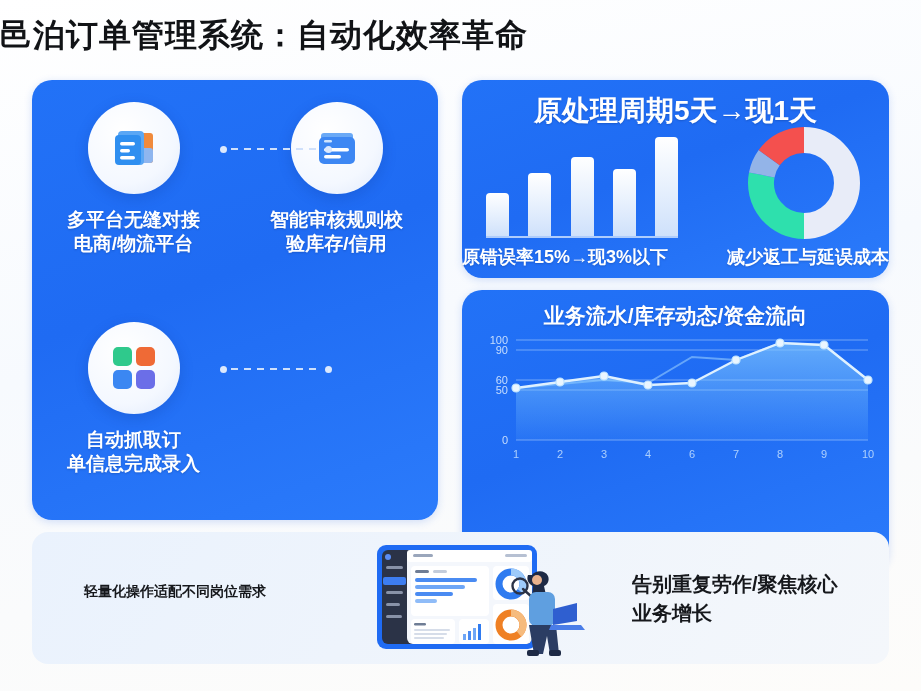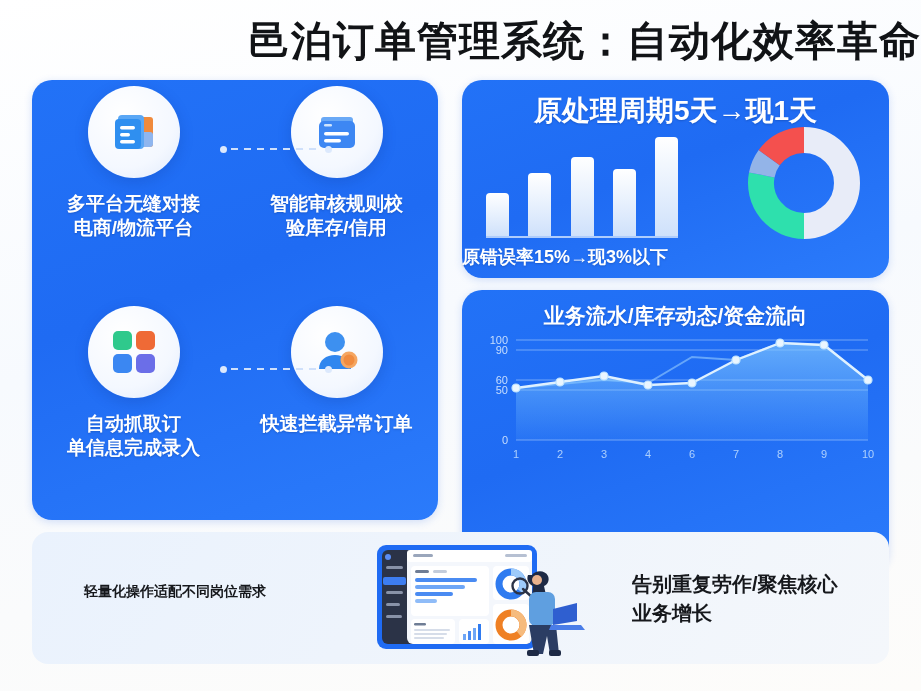--- a/index.html
+++ b/index.html
@@ -6,21 +6,21 @@
   html,body{
     width:921px; height:691px; overflow:hidden;
     font-family:"Liberation Sans","DejaVu Sans",sans-serif;
     background:linear-gradient(170deg,#ffffff 0%,#f7fafe 45%,#fdfcfa 100%);
   }
   .page{ position:relative; width:921px; height:691px; }
 
   
   .title{
     position:absolute; left:0; top:14px; width:921px;
-    text-align:right; font-size:41px; font-weight:bold;
+    text-align:left; font-size:32px; font-weight:bold;
     letter-spacing:1px; color:#111316; white-space:nowrap;
   }
 
   
   .panel{ position:absolute; border-radius:20px; }
   .blue{
     background:linear-gradient(160deg,#2272f7 0%,#1f6bf3 45%,#2b7bfb 100%);
     box-shadow:0 2px 8px rgba(30,90,220,.18);
   }
 
@@ -31,21 +31,21 @@
     left:32px; top:532px; width:857px; height:132px; border-radius:16px;
     background:linear-gradient(120deg,#eaf2fd 0%,#eef4fc 40%,#f4f7fb 100%);
   }
 
   
   .feat-grid{
     position:absolute; inset:0; display:grid;
     grid-template-columns:1fr 1fr; grid-template-rows:1fr 1fr;
   }
   .feat{ position:relative; display:flex; flex-direction:column;
-         align-items:center; padding-top:6px; }
+         align-items:center; padding-top:22px; }
   .feat-circle{
     width:92px; height:92px; border-radius:50%;
     background:radial-gradient(circle at 38% 32%,#ffffff 0%,#f4f8ff 62%,#dfe9fb 100%);
     box-shadow:0 4px 14px rgba(12,50,140,.22);
     display:flex; align-items:center; justify-content:center;
   }
   .feat-label{
     margin-top:14px; color:#ffffff; font-weight:bold; font-size:19px;
     line-height:1.28; text-align:center; width:190px;
     text-shadow:0 1px 2px rgba(0,30,90,.25);
@@ -156,31 +156,20 @@
             <rect x="5" y="5" width="19" height="19" rx="5" fill="#2fc98c"></rect>
             <rect x="28" y="5" width="19" height="19" rx="5" fill="#ef6a36"></rect>
             <rect x="5" y="28" width="19" height="19" rx="5" fill="#3b87f2"></rect>
             <rect x="28" y="28" width="19" height="19" rx="5" fill="#6b6ee8"></rect>
           </svg>
         </div>
         <div class="feat-label" style="white-space: pre-line;">自动抓取订
 单信息完成录入</div>
       </div>
 
-      <div class="feat">
-        <div class="feat-circle">
-          <svg width="54" height="54" viewBox="0 0 54 54">
-            <circle cx="25" cy="17" r="10" fill="#3d90f0"></circle>
-            <path d="M9 44c0-9 7.2-14 16-14s16 5 16 14z" fill="#2f86ef"></path>
-            <circle cx="39" cy="35" r="8.5" fill="#f5a661"></circle>
-            <circle cx="39" cy="35" r="5.5" fill="#f08b3e"></circle>
-          </svg>
-        </div>
-        <div class="feat-label" style="white-space: pre-line;">快速拦截异常订单</div>
-      </div>
     </div>
 
     <div class="dotline" id="dotline-top">
       <span class="cap"></span>
       <span class="dashes"></span>
       <span class="cap"></span>
     </div>
     <div class="dotline" id="dotline-bottom">
       <span class="cap"></span>
       <span class="dashes"></span>
@@ -203,20 +192,21 @@
       <svg id="donut-svg" width="118" height="118" viewBox="0 0 118 118">
           <path d="M59 16 A43 43 0 0 1 59 102" fill="none" stroke="#e8ecf8" stroke-width="26"></path>
           <path d="M59 102 A43 43 0 0 1 16.761648218666387 50.94260347281386" fill="none" stroke="#2ee0ad" stroke-width="26"></path>
           <path d="M16.761648218666387 50.94260347281386 A43 43 0 0 1 24.21226924187725 33.72523415142366" fill="none" stroke="#93b4e8" stroke-width="26"></path>
           <path d="M24.21226924187725 33.72523415142366 A43 43 0 0 1 58.99999999999999 16" fill="none" stroke="#f4504e" stroke-width="26"></path>
         </svg>
     </div>
 
     <div class="metrics-cap">
       <span>原错误率15%→现3%以下</span>
+      <span>减少返工与延误成本</span>
     </div>
   </div>
 
   <div class="panel blue" id="panel-trend">
     <div class="trend-head">业务流水/库存动态/资金流向</div>
     <div class="trend-plot">
       <svg id="trend-svg" width="400" height="132" viewBox="0 0 400 132">
           <line x1="40" x2="392" y1="106" y2="106" stroke="rgba(215,234,255,.45)" stroke-width="1"></line>
           <text x="32" y="110" text-anchor="end" fill="rgba(225,239,255,.85)" font-size="11" font-family="&quot;Liberation Sans&quot;, sans-serif">0</text>
           <line x1="40" x2="392" y1="56" y2="56" stroke="rgba(215,234,255,.45)" stroke-width="1"></line>

